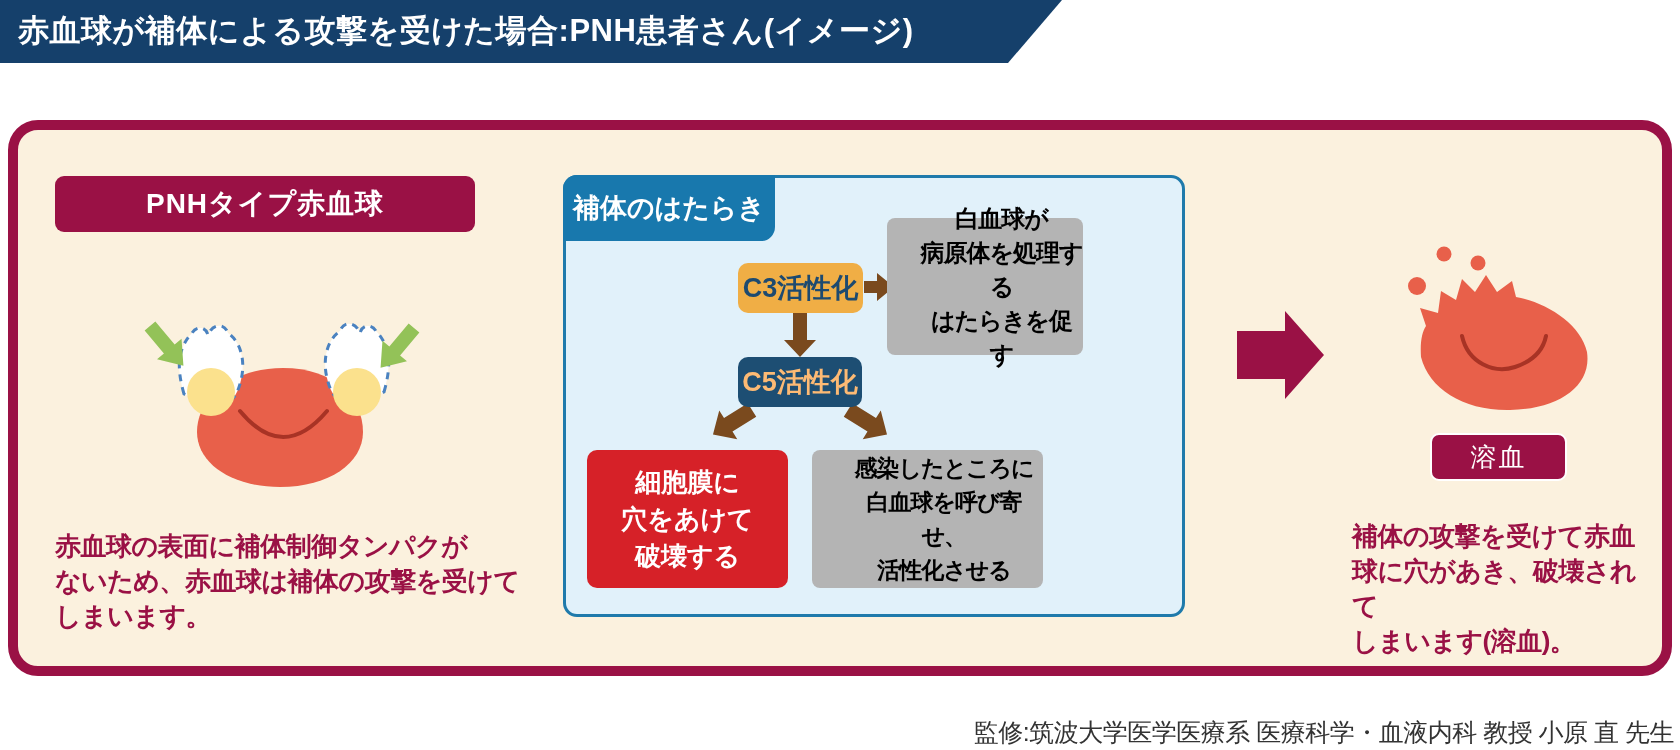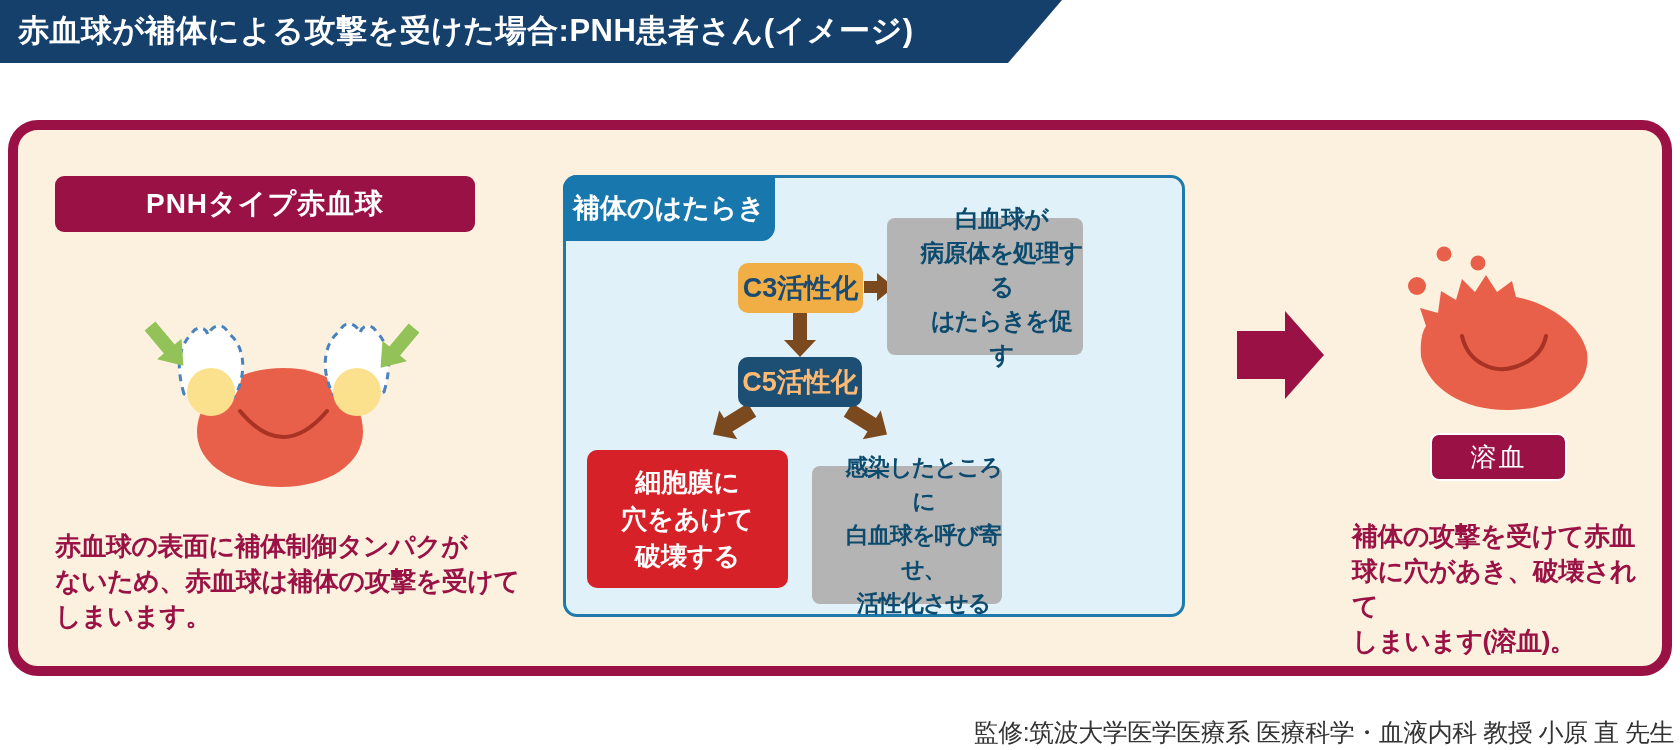--- a/index.html
+++ b/index.html
@@ -57,24 +57,24 @@
   }
   .c3-box {
     left:172px; top:85px; width:125px; height:50px;
     background:#f0ae45; border-radius:10px; color:#1d4a70; font-size:27px;
   }
   .c5-box {
     left:172px; top:179px; width:124px; height:50px;
     background:#1d4e73; border-radius:10px; color:#fdba74; font-size:27px;
   }
   .gray-box {
-    background:#b4b4b4; border-radius:8px; color:#0c4a6e; font-size:23px; line-height:34px; letter-spacing:-1px;padding-left:33px;
+    background:#b4b4b4; border-radius:8px; color:#000000; font-size:23px; line-height:34px; letter-spacing:-1px;padding-left:33px;
   }
   .g1 { left:321px; top:40px;  width:196px; height:137px; font-size:24px; }
-  .g2 { left:246px; top:272px; width:190px; height:138px;margin-top:16px; }
+  .g2 { left:246px; top:272px; width:231px; height:138px; }
   .red-box {
     left:21px; top:272px; width:201px; height:138px;
     background:#d62128; border-radius:10px; color:#fff; font-size:26px; line-height:37px;
   }
   .flow-arrows { left:0; top:0; width:616px; height:436px; }
 
   
   .result-arrow { left:1212px; top:175px; width:100px; height:100px; }
   .lysed-cell   { left:1387px; top:110px; width:190px; height:175px; }
   .pnh-cell     { left:122px;  top:185px; width:290px; height:185px; }

